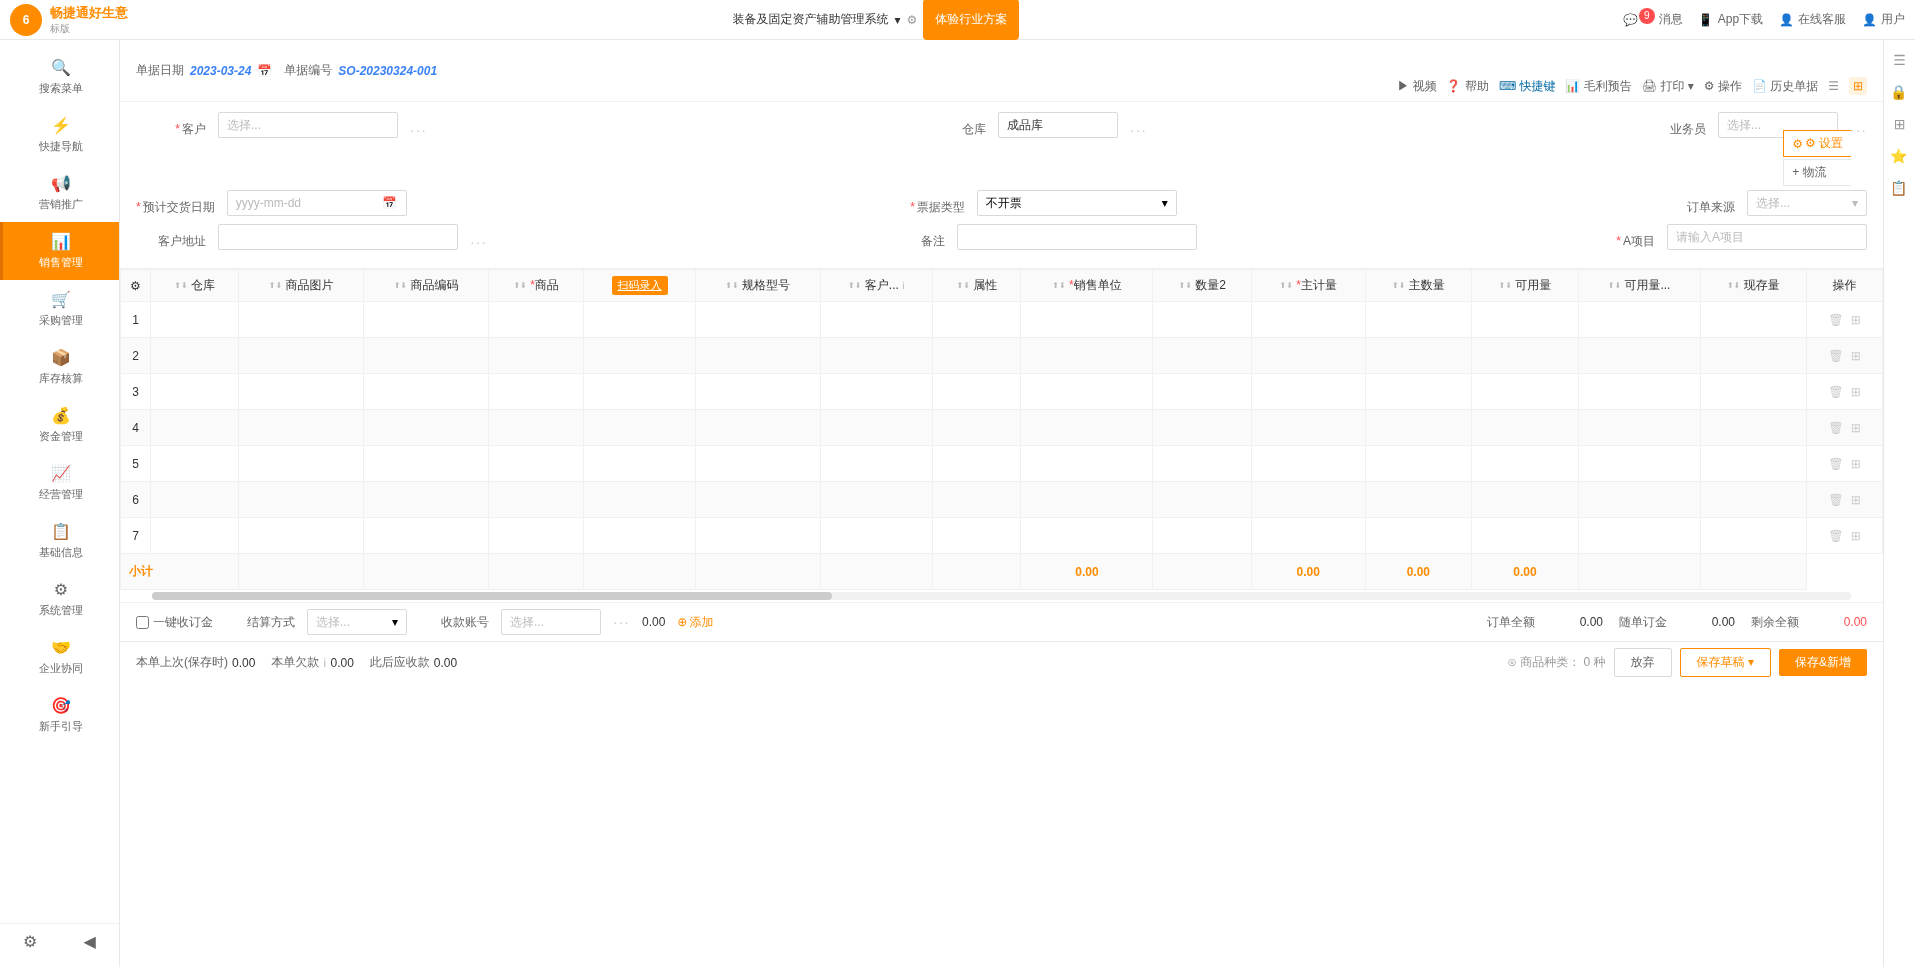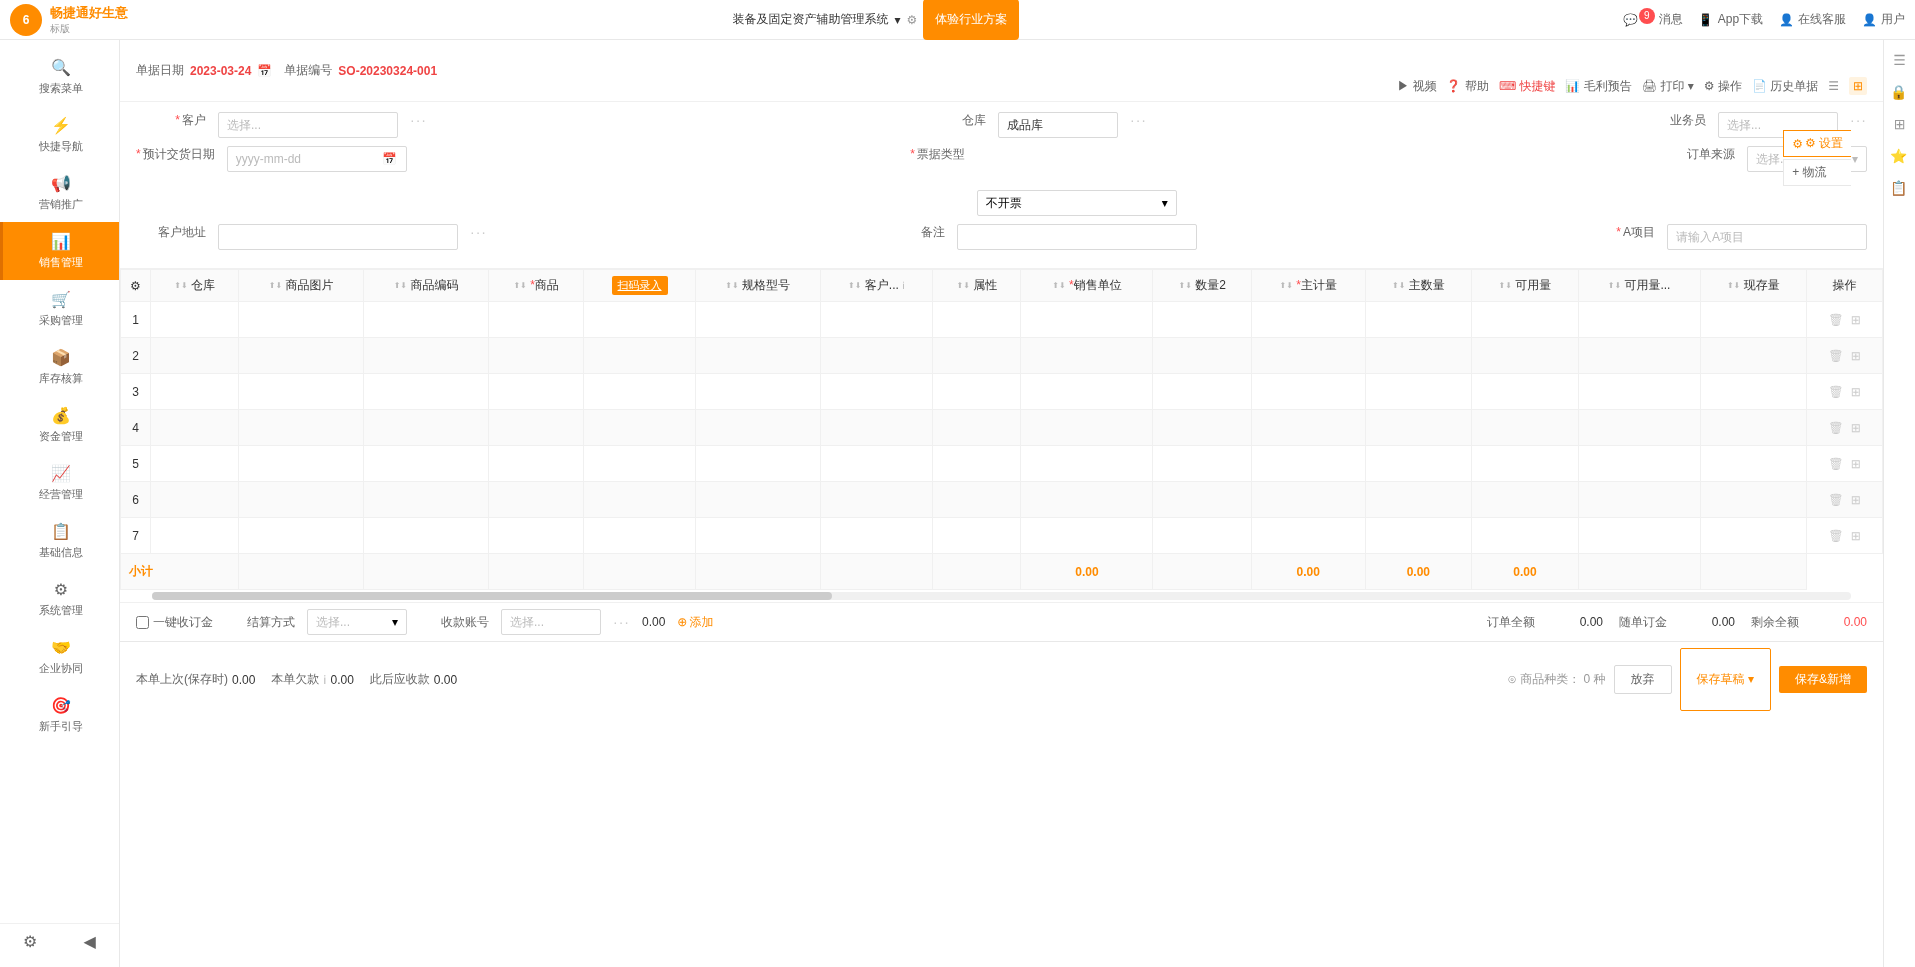--- a/index.html
+++ b/index.html
@@ -84,21 +84,21 @@
     .tab-item .close-x { color: rgba(255,255,255,0.7); font-size: 10px; }
     .tab-item.active .close-x { color: #999; }
     .tab-nav-btn { color: white; cursor: pointer; padding: 0 4px; font-size: 14px; }
     .tab-bar-home { background: #1890ff; color: white; padding: 4px 12px; font-size: 12px; cursor: pointer; height: 28px; display: flex; align-items: center; border-radius: 3px 3px 0 0; }
     .doc-inner { background: white; margin: 0; min-height: 100%; }
     .toolbar-action { color: #666; cursor: pointer; display: flex; align-items: center; gap: 3px; font-size: 12px; }
     .toolbar-action.orange { color: #ff8c00; }
 
     
     .form-area { padding: 10px 16px; border-bottom: 1px solid #f0f0f0; }
-    .form-row { display: flex; align-items: flex-start; gap: 12px; margin-bottom: 8px; }
+    .form-row { display: flex; align-items: flex-end; gap: 12px; margin-bottom: 8px; }
     .form-label { color: #666; white-space: nowrap; min-width: 70px; text-align: right; }
     .form-label.required::before { content: '*'; color: #ff4d4f; margin-right: 2px; }
     .form-input {
       border: 1px solid #d9d9d9;
       border-radius: 2px;
       padding: 3px 8px;
       min-width: 120px;
       color: #333;
       background: white;
       cursor: text;
@@ -195,21 +195,21 @@
       display: flex;
       align-items: center;
       gap: 16px;
     }
     .bottom-stat { color: #666; display: flex; align-items: center; gap: 4px; }
     .bottom-stat .val { color: #333; }
     .total-row { display: flex; align-items: center; gap: 8px; font-size: 12px; }
     .total-label { color: #666; }
     .total-val { color: #333; min-width: 60px; text-align: right; }
     .btn-discard { border: 1px solid #d9d9d9; background: white; color: #666; padding: 5px 16px; border-radius: 2px; cursor: pointer; }
-    .btn-save-draft { border: 1px solid #ff8c00; background: white; color: #ff8c00; padding: 22px 16px; border-radius: 2px; cursor: pointer; }
+    .btn-save-draft { border: 1px solid #ff8c00; background: white; color: #ff8c00; padding: 5px 16px; border-radius: 2px; cursor: pointer; }
     .btn-save-new { background: #ff8c00; color: white; border: none; padding: 5px 16px; border-radius: 2px; cursor: pointer; }
 
     
     .payment-row { padding: 6px 16px; display: flex; align-items: center; gap: 12px; border-top: 1px solid #f0f0f0; }
     .checkbox-label { display: flex; align-items: center; gap: 4px; color: #666; cursor: pointer; }
     .add-link { color: #ff8c00; cursor: pointer; display: flex; align-items: center; gap: 2px; }
 
     
     .scrollbar-row { padding: 2px 0; display: flex; align-items: center; }
     .scrollbar-track { background: #f0f0f0; height: 8px; border-radius: 4px; flex: 1; margin: 0 16px; }
@@ -226,21 +226,21 @@
       padding: 8px 0;
       gap: 8px;
     }
     .right-panel-icon { color: #999; cursor: pointer; font-size: 14px; padding: 4px; }
     .right-panel-icon.active { color: #ff8c00; }
 
     
     .doc-header { padding: 6px 16px; border-bottom: 1px solid #f0f0f0; display: flex; align-items: center; gap: 12px; }
     .field-group { display: flex; align-items: center; gap: 6px; }
     .field-label { color: #666; white-space: nowrap; }
-    .field-val { color: #ef4444; font-weight: bold; }
+    .field-val { color: #3b82f6; font-weight: bold; font-style: italic; }
 
     
     .col-sort { display: inline-flex; flex-direction: column; font-size: 8px; color: #bbb; vertical-align: middle; line-height: 1; }
   </style>
 </head>
 <body>
 
 <div class="top-header">
   <div class="logo-area">
     <div class="logo-icon">
@@ -401,21 +401,21 @@
           <span class="field-val">2023-03-24</span>
           <span style="color:#bbb; cursor:pointer;">📅</span>
         </div>
         <div class="field-group">
           <span class="field-label">单据编号</span>
           <span class="field-val">SO-20230324-001</span>
         </div>
         <div style="margin-left:auto; display:flex; align-items:center; gap:10px;margin-top:31px;">
           <span class="toolbar-action">▶ 视频</span>
           <span class="toolbar-action">❓ 帮助</span>
-          <span class="toolbar-action orange" style="color:#ef4444;">⌨ 快捷键</span>
+          <span class="toolbar-action orange" style="color:#0369a1;">⌨ 快捷键</span>
           <span class="toolbar-action">📊 毛利预告</span>
           <span class="toolbar-action">🖨 打印 ▾</span>
           <span class="toolbar-action">⚙ 操作</span>
           <span class="toolbar-action">📄 历史单据</span>
           <span style="color:#999; cursor:pointer;">☰</span>
           <span style="color:#ff8c00; cursor:pointer; background:#fff3e0; padding:2px 4px; border-radius:2px;">⊞</span>
         </div>
       </div>
 
       <div style="position:absolute; right:32px; top:90px; display:flex; flex-direction:column; gap:2px; z-index:10;">

